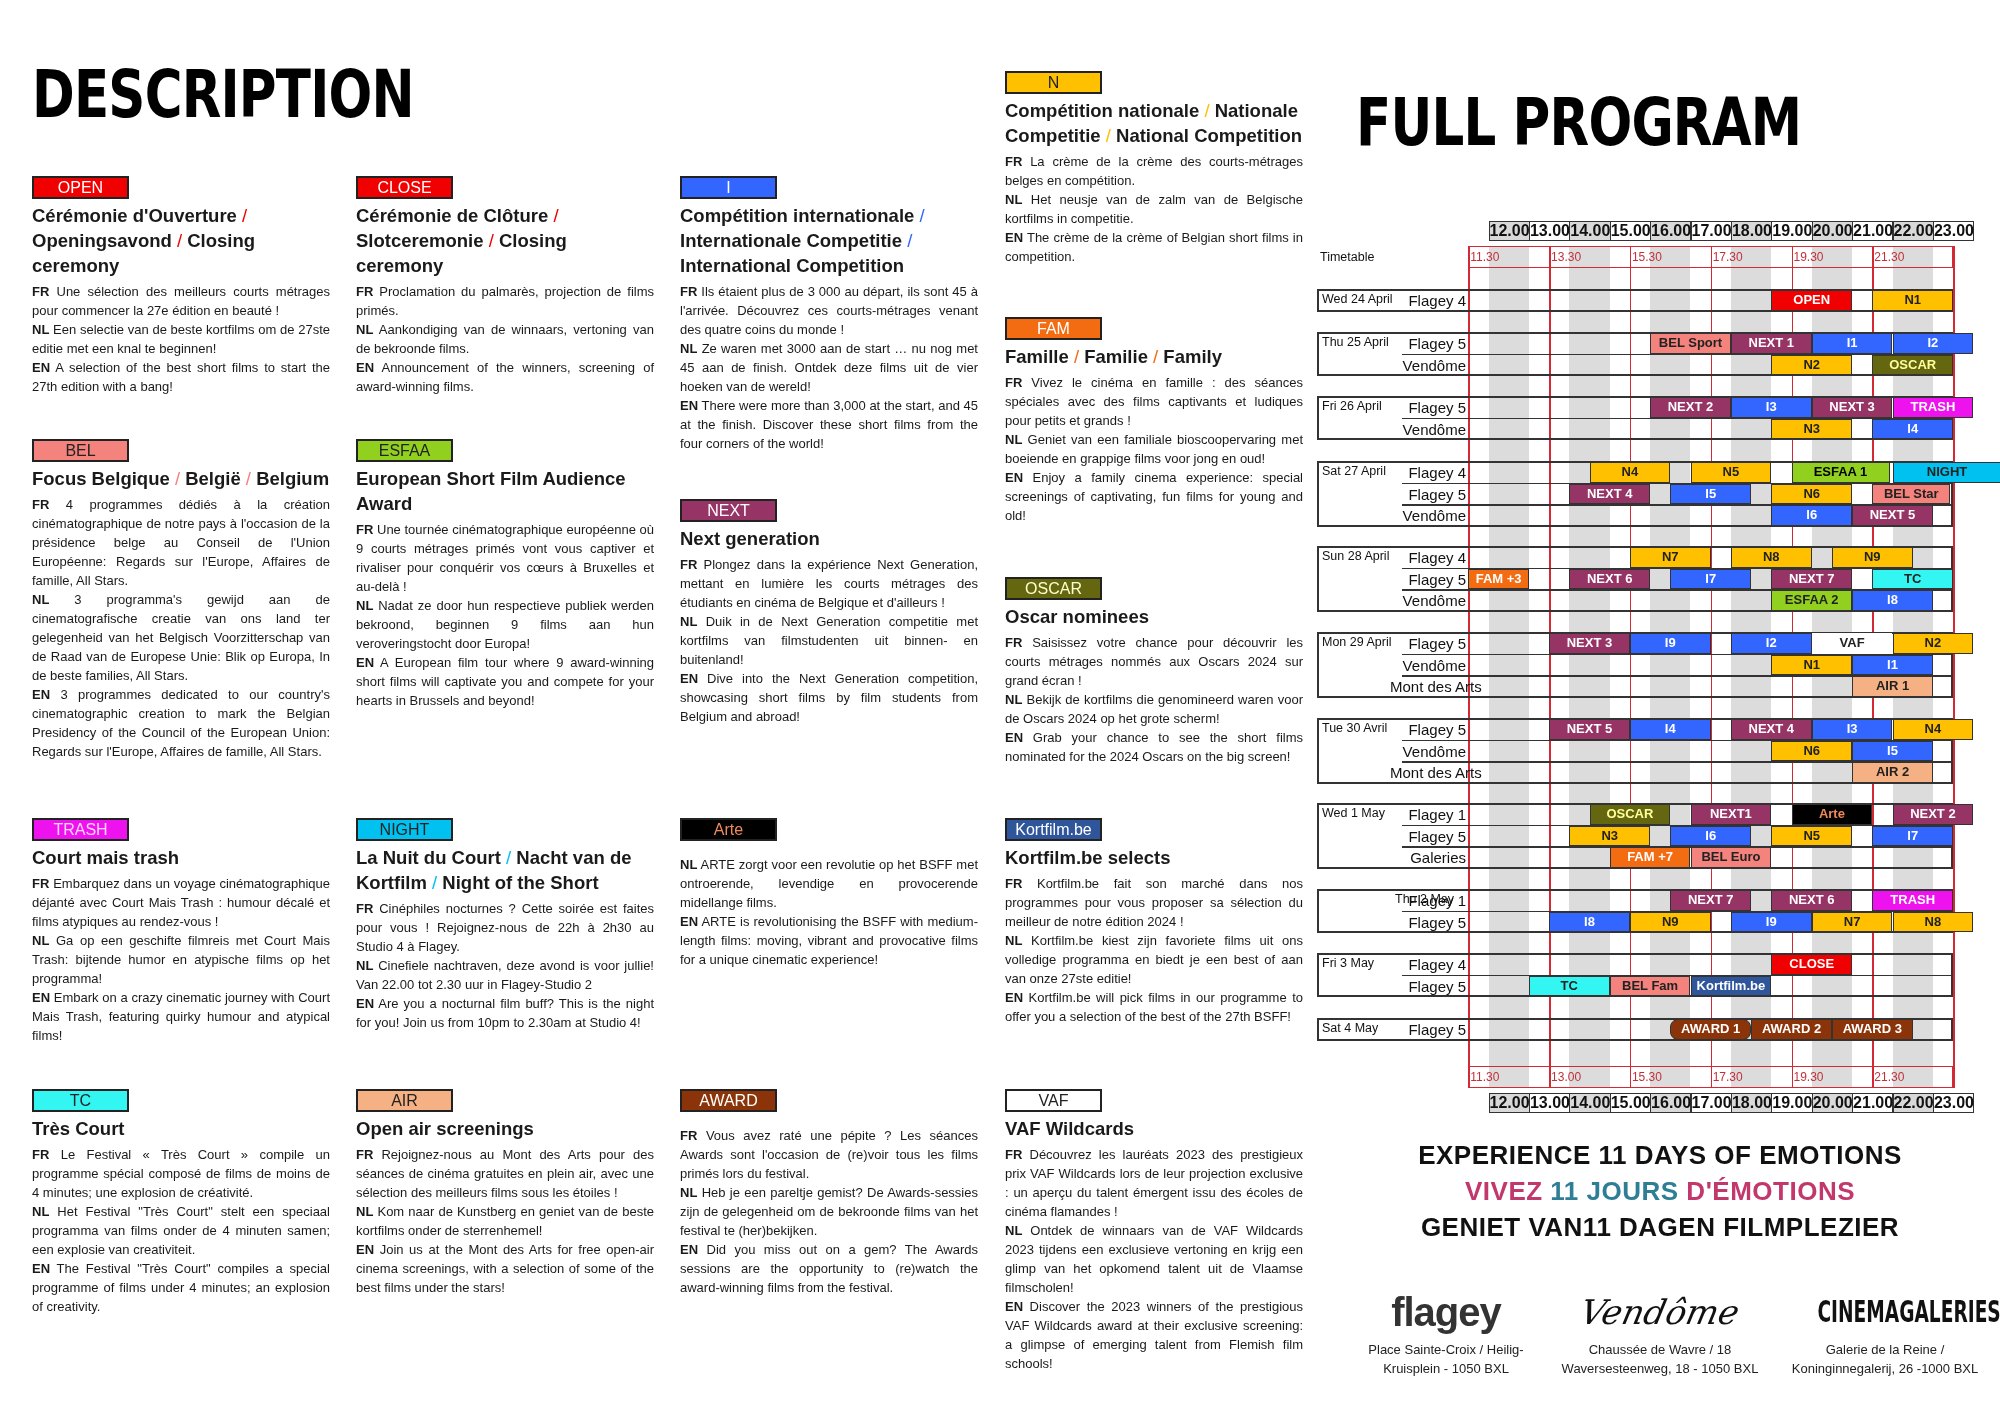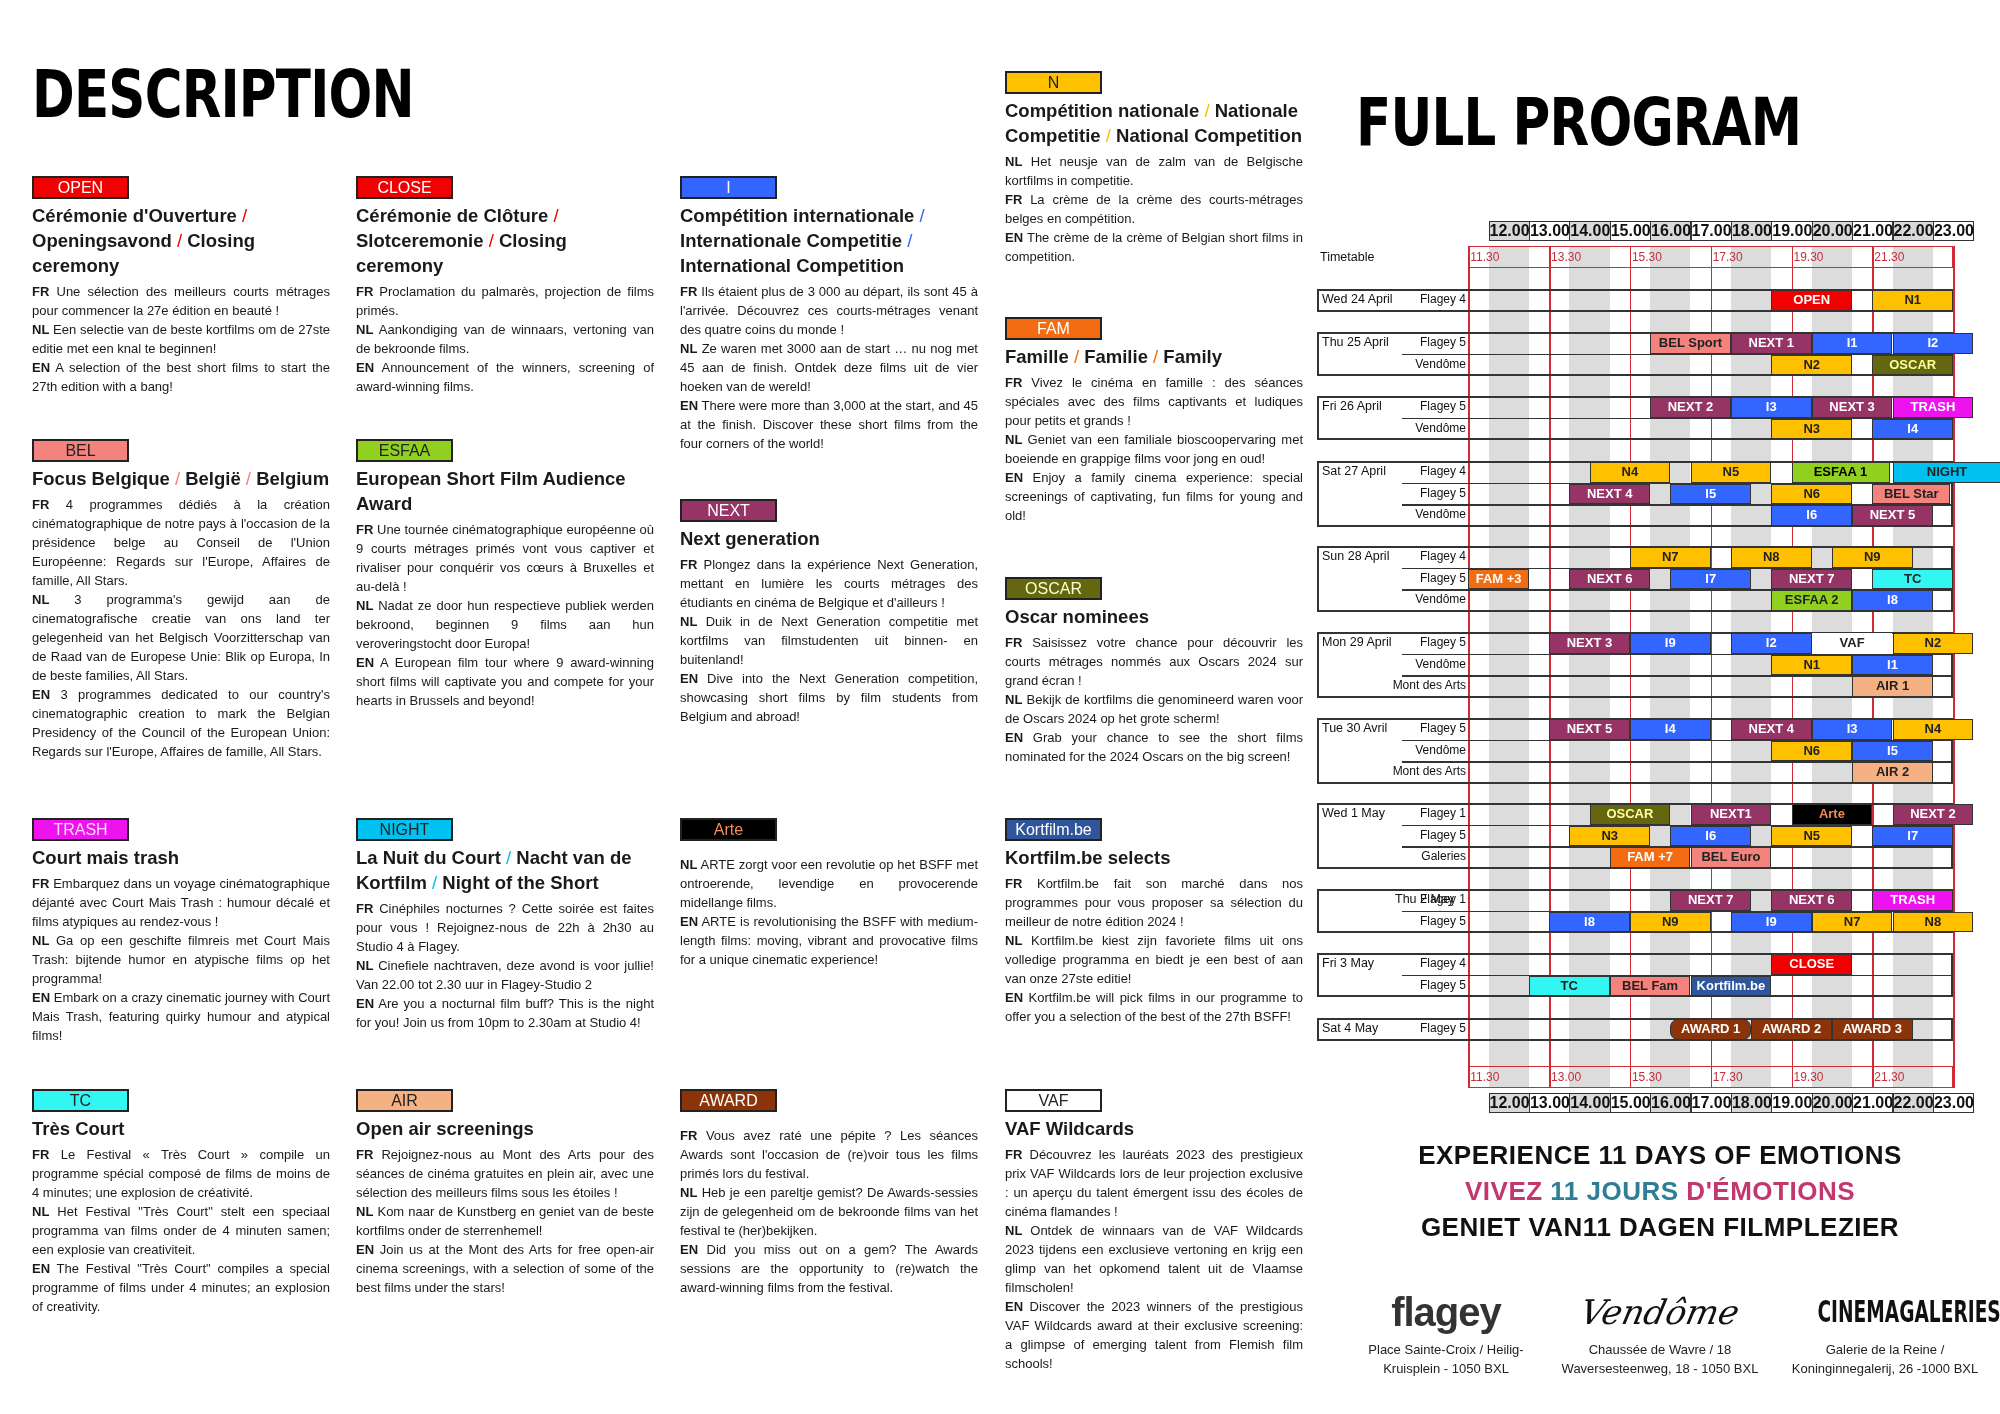--- a/index.html
+++ b/index.html
@@ -33,21 +33,21 @@
   .hour-head { position: absolute; height: 20px; border: 1.5px solid #333; font-size: 16px; font-weight: bold;
     text-align: center; line-height: 17px; color: #111; }
   .hour-head.shade { background: #d9d9d9; }
   .stripe { position: absolute; background: #dcdcdc; }
   .redline { position: absolute; width: 1.5px; background: #d12a35; }
   .redrow { position: absolute; border: 1.5px solid #d12a35; }
   .redlabel { position: absolute; font-size: 12px; color: #c3303a; }
   .day-box { position: absolute; border: 2px solid #333; background: transparent; }
   .row-line { position: absolute; height: 1.5px; background: #333; }
   .day-label { position: absolute; font-size: 12.5px; color: #111; white-space: nowrap; }
-  .venue-label { position: absolute; font-size: 12px; color: #111; text-align: right; white-space: nowrap; }
+  .venue-label { position: absolute; font-size: 15px; color: #111; text-align: right; white-space: nowrap; }
   .timetable-label { position: absolute; font-size: 12.5px; color: #111; }
   .block { position: absolute; font-size: 13px; font-weight: bold; text-align: center; color: #fff;
     border: 1px solid #333; white-space: nowrap; overflow: hidden; }
 
   .slogan { position: absolute; left: 1330px; width: 660px; text-align: center; font-weight: bold; font-size: 26px; letter-spacing: 0.5px; }
   .venue { position: absolute; text-align: center; font-size: 13px; line-height: 19px; color: #222; }
   .logo { display: block; margin: 0 auto 6px auto; color: #111; }
 </style>
 </head>
 <body>
@@ -80,22 +80,22 @@
       <div class="card-body">
         <p><b>FR</b> <span>Ils étaient plus de 3 000 au départ, ils sont 45 à l'arrivée. Découvrez ces courts-métrages venant des quatre coins du monde !</span></p>
         <p><b>NL</b> <span>Ze waren met 3000 aan de start … nu nog met 45 aan de finish. Ontdek deze films uit de vier hoeken van de wereld!</span></p>
         <p><b>EN</b> <span>There were more than 3,000 at the start, and 45 at the finish. Discover these short films from the four corners of the world!</span></p>
       </div>
     </div>
     <div class="card" style="left: 1005px; top: 71px;">
       <span class="tag" style="background: rgb(255, 192, 0); color: rgb(34, 34, 34);">N</span>
       <div class="card-title"><span>Compétition nationale</span><span class="sep" style="color: rgb(255, 192, 0);"> / </span><span>Nationale Competitie</span><span class="sep" style="color: rgb(255, 192, 0);"> / </span><span>National Competition</span></div>
       <div class="card-body">
+        <p><b>FR</b> <span>La crème de la crème des courts-métrages belges en compétition.</span></p>
         <p><b>NL</b> <span>Het neusje van de zalm van de Belgische kortfilms in competitie.</span></p>
-        <p><b>FR</b> <span>La crème de la crème des courts-métrages belges en compétition.</span></p>
         <p><b>EN</b> <span>The crème de la crème of Belgian short films in competition.</span></p>
       </div>
     </div>
     <div class="card" style="left: 32px; top: 439px;">
       <span class="tag" style="background: rgb(244, 130, 125); color: rgb(34, 34, 34);">BEL</span>
       <div class="card-title"><span>Focus Belgique</span><span class="sep" style="color: rgb(244, 130, 125);"> / </span><span>België</span><span class="sep" style="color: rgb(244, 130, 125);"> / </span><span>Belgium</span></div>
       <div class="card-body">
         <p><b>FR</b> <span>4 programmes dédiés à la création cinématographique de notre pays à l'occasion de la présidence belge au Conseil de l'Union Européenne: Regards sur l'Europe, Affaires de famille, All Stars.</span></p>
         <p><b>NL</b> <span>3 programma's gewijd aan de cinematografische creatie van ons land ter gelegenheid van het Belgisch Voorzitterschap van de Raad van de Europese Unie: Blik op Europa, In de beste families, All Stars.</span></p>
         <p><b>EN</b> <span>3 programmes dedicated to our country's cinematographic creation to mark the Belgian Presidency of the Council of the European Union: Regards sur l'Europe, Affaires de famille, All Stars.</span></p>

